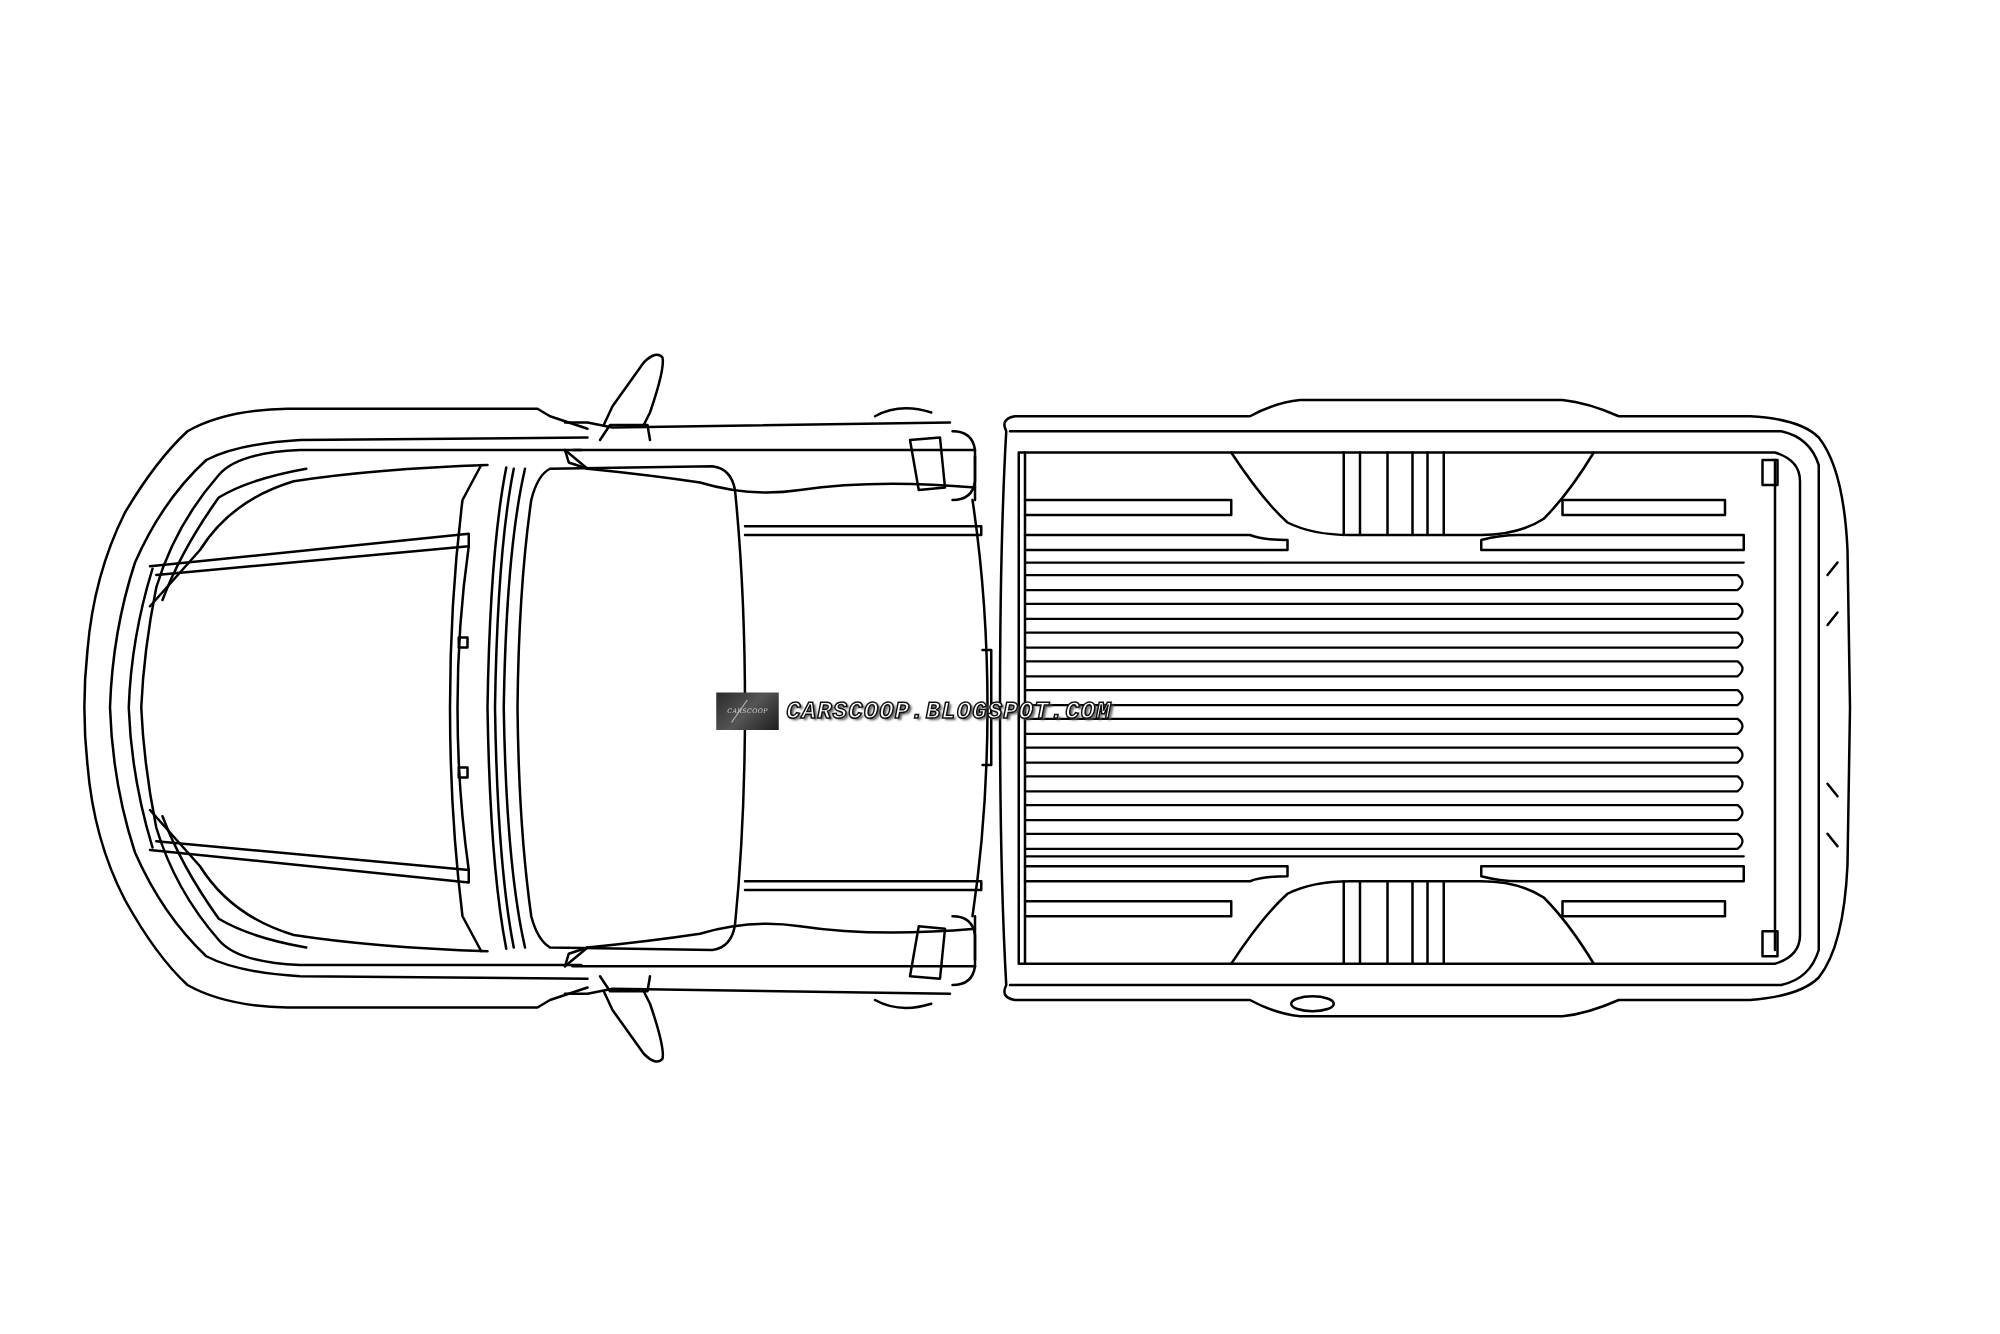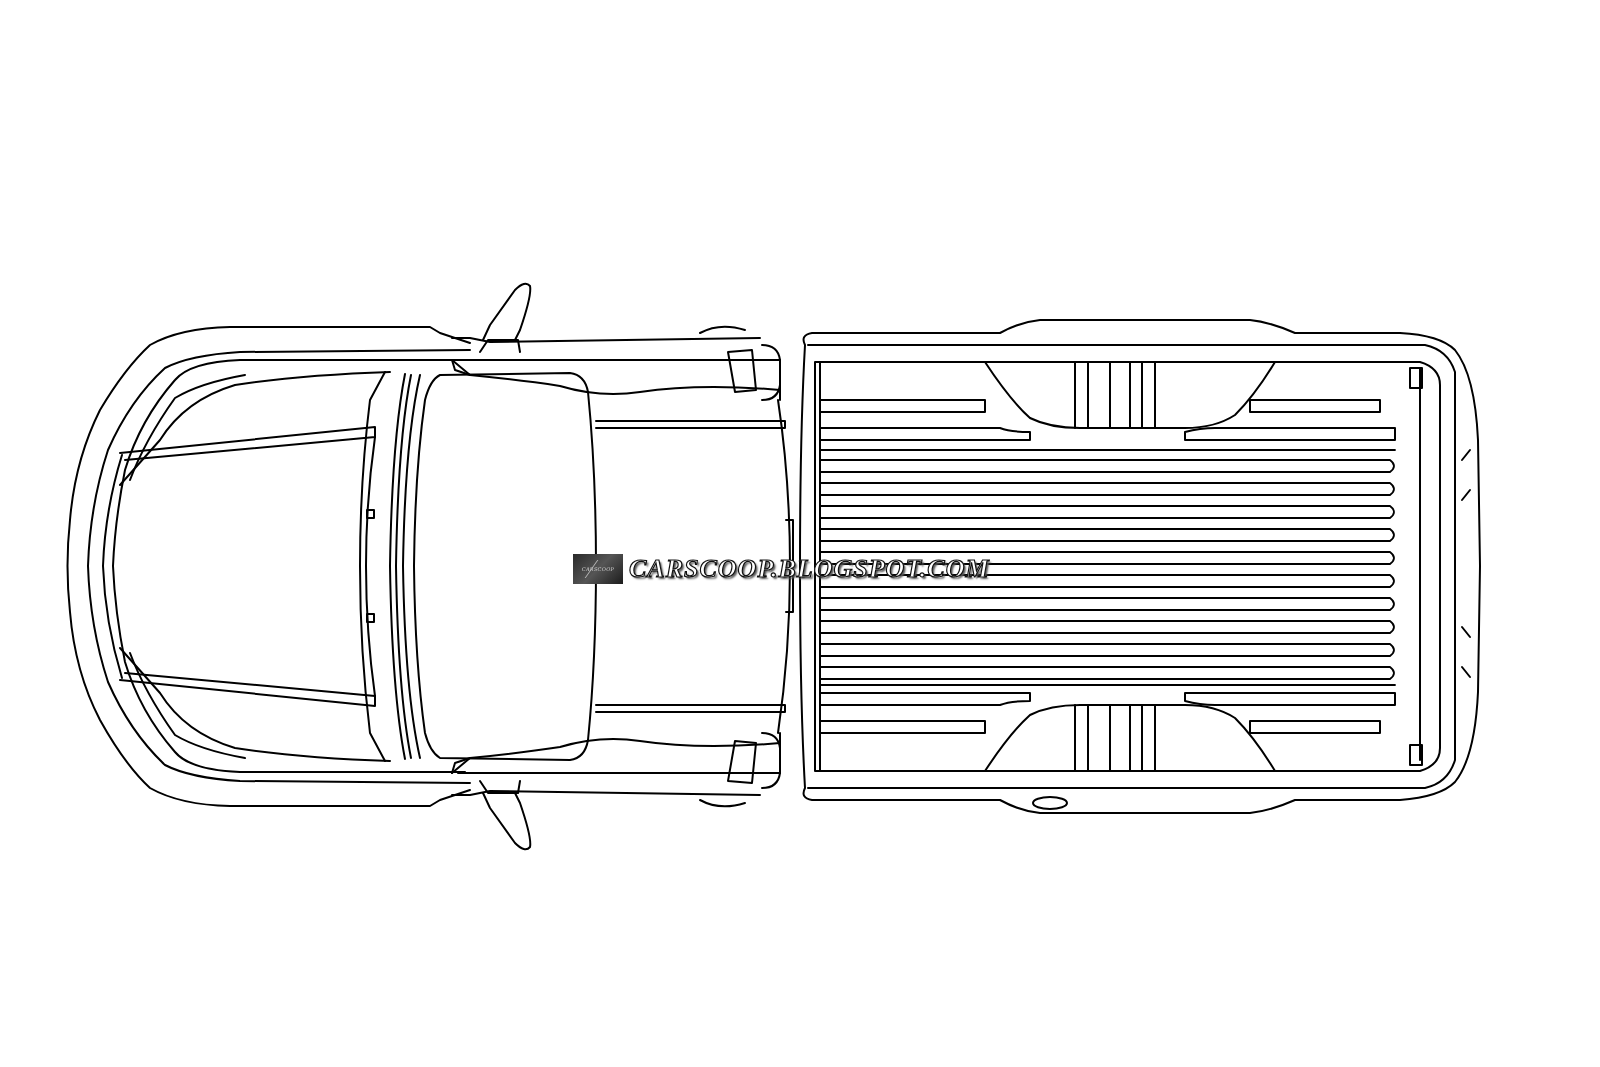--- a/index.html
+++ b/index.html
@@ -2,21 +2,21 @@
 <html><head>
 <meta charset="utf-8">
 <style>
   html, body { margin: 0; padding: 0; background: #ffffff; }
   body { width: 1600px; height: 1067px; position: relative; overflow: hidden; font-family: "Liberation Sans", sans-serif; }
   #drawing { position: absolute; left: 0; top: 0; width: 1600px; height: 1067px; }
   .watermark { position: absolute; left: 573px; top: 553px; height: 32px; display: flex; align-items: center; }
   .wm-logo { width: 50px; height: 30px; background: linear-gradient(135deg,#2a2a2a,#555 50%,#1c1c1c); position: relative; display:flex; align-items:center; justify-content:center; }
   .wm-logo span { color: #cfcfcf; font-size: 5px; font-style: italic; letter-spacing: 0.3px; font-family: "DejaVu Serif", serif; }
   .wm-logo:after { content:""; position:absolute; left:18px; top:6px; width:16px; height:18px; border-left:1px solid #bbb; transform: skewX(-35deg); }
-  .wm-text { margin-left: 6px; font-family: Liberation Serif, serif; font-weight: bold; font-style: italic; font-size: 26px; color: #ffffff; letter-spacing: 1px;
+  .wm-text { margin-left: 6px; font-family: Liberation Mono, monospace; font-weight: bold; font-style: italic; font-size: 19px; color: #ffffff; letter-spacing: 1px;
     -webkit-text-stroke: 1.2px #111; text-shadow: 2px 2px 2px #555; }
 </style>
 </head>
 <body>
 
 <svg id="drawing" viewBox="0 0 1600 1067" xmlns="http://www.w3.org/2000/svg" fill="none" stroke="#000" stroke-width="2" stroke-linejoin="round" stroke-linecap="round">
 
   <g>
 
     <path d="M470,343 L440,333 L430,327 L230,327 Q180,328 150,345 Q125,368 100,410 Q75,460 70,520 Q65,566 70,612 Q75,672 100,720 Q125,765 150,788 Q180,805 230,806 L430,806 L440,800 L470,790"></path>

